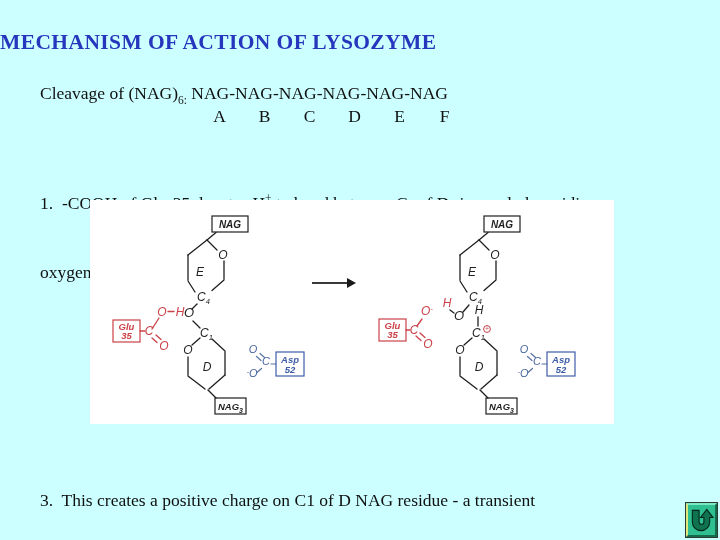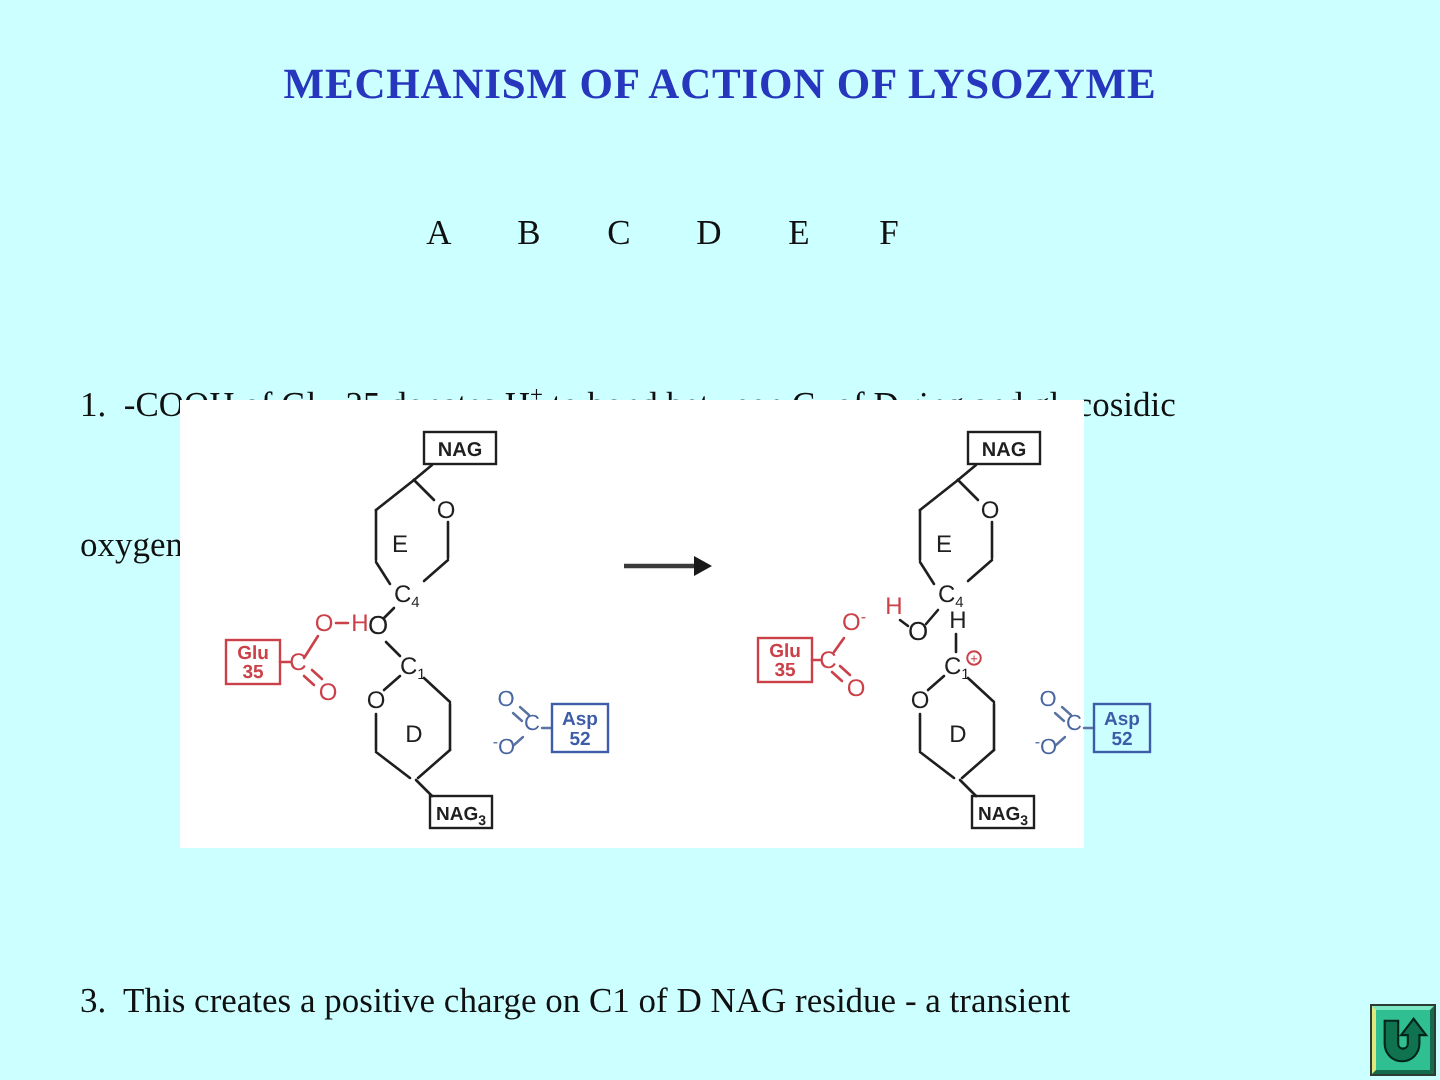--- a/index.html
+++ b/index.html
@@ -1,29 +1,29 @@
 <!DOCTYPE html>
 <html><head>
 <meta charset="utf-8">
 <style>
   html,body{margin:0;padding:0;}
   #slide{position:relative;width:720px;height:540px;background:#ccffff;overflow:hidden;
          font-family:"Liberation Serif",serif;color:#101010;}
-  .title{position:absolute;top:30px;left:0;right:0;text-align:center;
+  .title{position:absolute;top:30px;left:0;right:0;
          font-size:21.5px;font-weight:bold;color:#2636bd;letter-spacing:.4px;}
   .cleavage{position:absolute;left:40px;top:83px;font-size:17.5px;white-space:pre-wrap;}
   .cleavage sub{font-size:11.5px;}
   .letters-row{position:absolute;left:197px;top:106px;display:flex;font-size:17.5px;}
   .letters-row span{display:inline-block;width:45px;text-align:center;}
   .para{position:absolute;left:40px;font-size:17.5px;white-space:pre-wrap;line-height:21px;}
   #point1{top:146px;width:650px;}
   #point2{top:445px;width:650px;line-height:22px;}
   .para sup{font-size:11.5px;}
   .para sub{font-size:11.5px;}
-  .panel{position:absolute;left:90px;top:200px;width:452px;height:224px;background:#ffffff;}
+  .panel{position:absolute;left:90px;top:200px;width:524px;height:224px;background:#ffffff;font-style:italic;}
   
   .bk{stroke:#1f1f1f;stroke-width:1.3;stroke-linecap:round;}
   .rd{stroke:#cb4149;stroke-width:1.3;stroke-linecap:round;}
   .bl{stroke:#5a73a2;stroke-width:1.2;stroke-linecap:round;}
   text{font-family:"Liberation Sans",sans-serif;}
   .at{font-size:12px;fill:#1f1f1f;}
   .atr{font-size:12px;fill:#cb4149;}
   .atb{font-size:11px;fill:#4a66a0;}
   .ring{font-size:12px;fill:#1f1f1f;}
   .boxtx{font-size:10px;font-weight:bold;fill:#1f1f1f;}
@@ -39,20 +39,21 @@
       border-bottom:2px solid #156c4c;border-left:2px solid #dfe87c;
       box-shadow:0 0 0 1px #2c3c34;display:flex;align-items:center;justify-content:center;}
 </style>
 </head>
 <body>
 
 <div id="slide">
 
   <div class="title">MECHANISM OF ACTION OF LYSOZYME</div>
 
+  <div class="cleavage"><span>Cleavage of (NAG)</span><sub>6:</sub><span> NAG-NAG-NAG-NAG-NAG-NAG</span></div>
 
   <div class="letters-row">
     <span>A</span>
     <span>B</span>
     <span>C</span>
     <span>D</span>
     <span>E</span>
     <span>F</span>
   </div>
 

